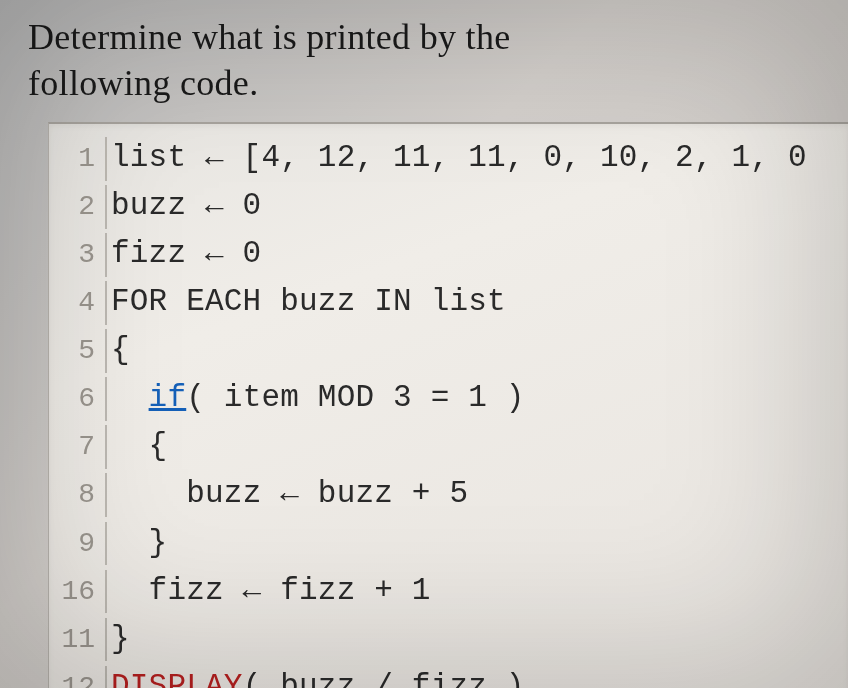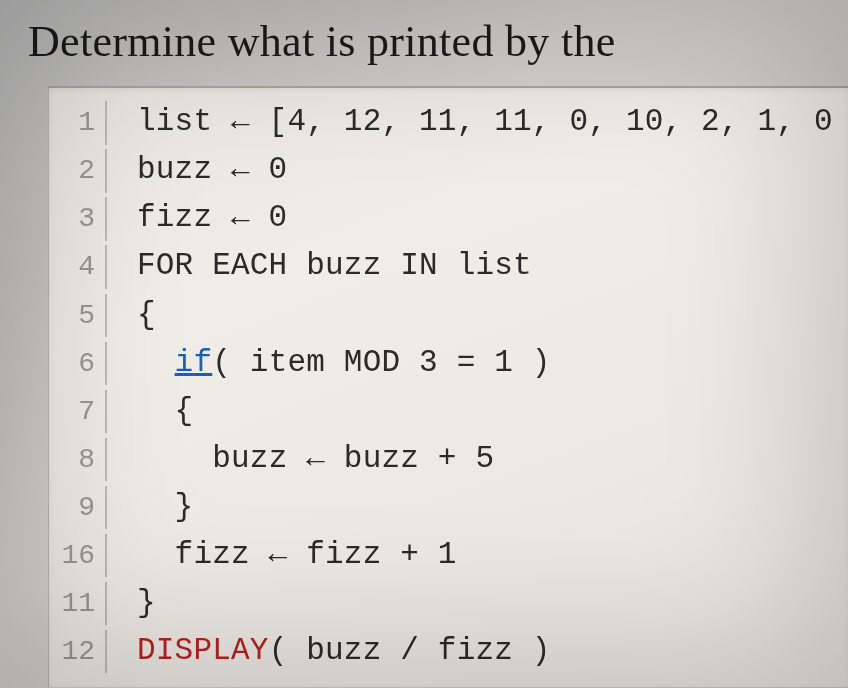--- a/index.html
+++ b/index.html
@@ -4,21 +4,21 @@
 <style>
   * { margin: 0; padding: 0; box-sizing: border-box; }
   html, body { width: 848px; height: 688px; overflow: hidden; }
   body {
     font-family: Georgia, 'Times New Roman', serif;
     background: linear-gradient(135deg, #b8b8b8 0%, #d4d0cc 40%, #ccc8c4 100%);
     position: relative;
     padding: 14px 0 0 20px;
   }
   .question-text {
-    font-size: 44px;
+    font-size: 36px;
     color: #1a1a1a;
     padding: 0 10px 16px 8px;
     line-height: 1.28;
     letter-spacing: 0.3px;
   }
   .code-block {
     background: linear-gradient(160deg, #e8e6e2 0%, #f0ede8 30%, #e8e4df 100%);
     border-top: 2px solid #a8a49e;
     border-left: 1px solid #b8b4ae;
     margin: 0 0 0 28px;
@@ -37,37 +37,38 @@
     width: 58px;
     text-align: right;
     color: #9a958e;
     font-size: 28px;
     padding-right: 10px;
     border-right: 2px solid #bdb9b2;
     flex-shrink: 0;
     font-family: 'Courier New', monospace;
   }
   .code-content {
-    padding-left: 30px;
+    padding-left: 4px;
     color: #2a2a2a;
     letter-spacing: 0.2px;
   }
   .kw-if { color: #1560b8; text-decoration: underline; }
   .kw-disp { color: #b82020; }
   .vignette {
     pointer-events: none;
     position: absolute; inset: 0;
     box-shadow: inset 0 0 160px 28px rgba(0,0,0,0.18);
   }
 </style>
 </head>
 <body>
 
 <div class="question-text">
   <span>Determine what is printed by the</span><br>
+  <span>following code.</span>
 </div>
 
 <div class="code-block" id="code-block">
     <div class="code-line"><span class="lineno">1</span><span class="code-content"><span></span><span>list ← [4, 12, 11, 11, 0, 10, 2, 1, 0</span></span></div>
     <div class="code-line"><span class="lineno">2</span><span class="code-content"><span></span><span>buzz ← 0</span></span></div>
     <div class="code-line"><span class="lineno">3</span><span class="code-content"><span></span><span>fizz ← 0</span></span></div>
     <div class="code-line"><span class="lineno">4</span><span class="code-content"><span></span><span>FOR EACH buzz IN list</span></span></div>
     <div class="code-line"><span class="lineno">5</span><span class="code-content"><span></span><span>{</span></span></div>
     <div class="code-line"><span class="lineno">6</span><span class="code-content"><span>  </span><span class="kw-if">if</span><span>( item MOD 3 = 1 )</span></span></div>
     <div class="code-line"><span class="lineno">7</span><span class="code-content"><span>  </span><span>{</span></span></div>

